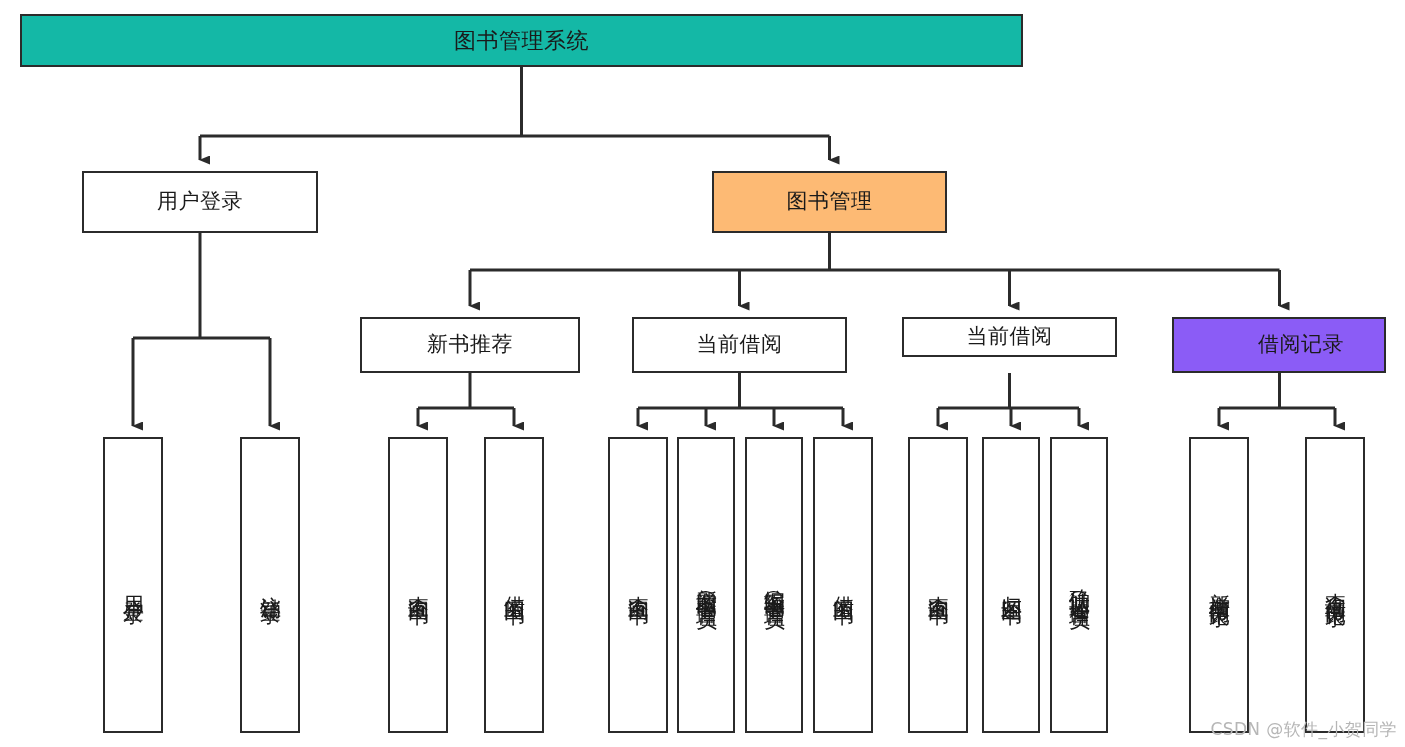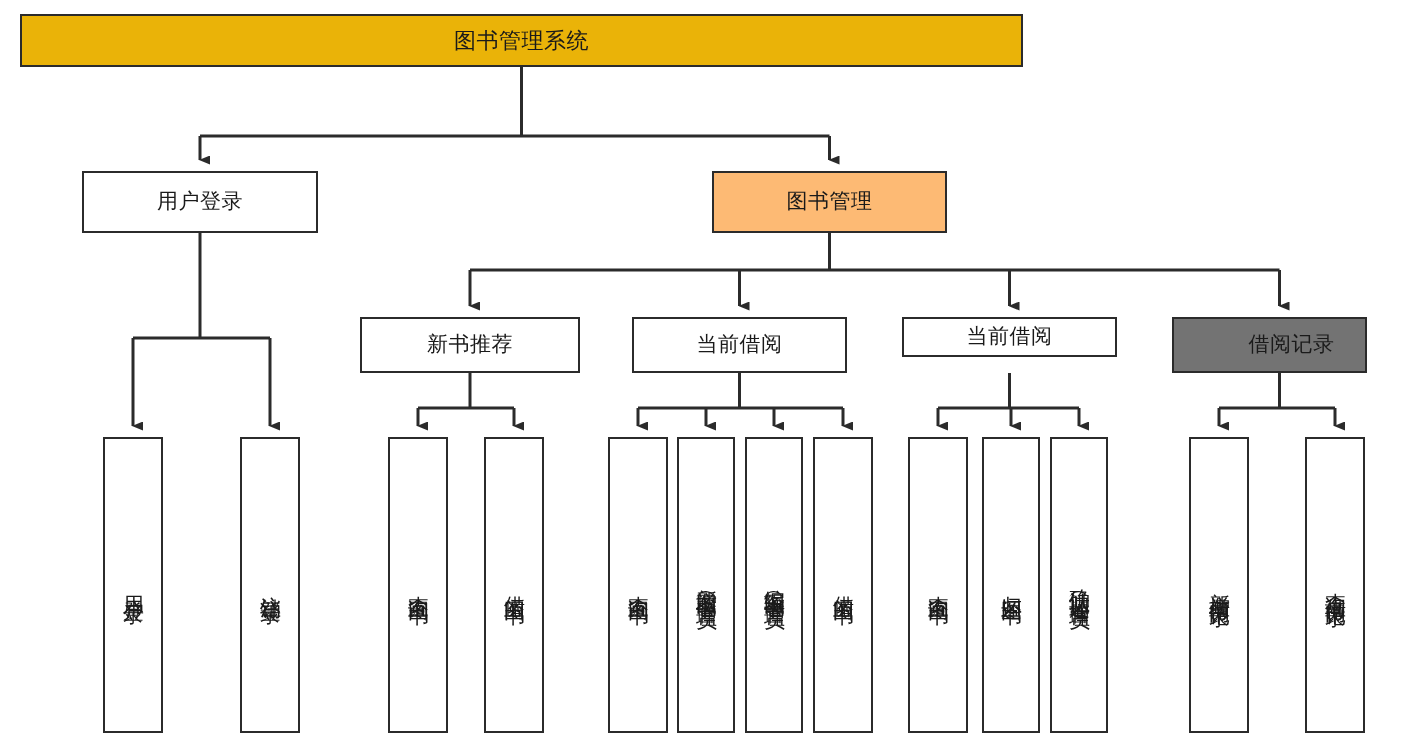--- a/index.html
+++ b/index.html
@@ -118,39 +118,39 @@
         <path d="M1011,408 L1011,426" marker-end="url(#arrowhead)" stroke="#2b2b2b"></path>
         <path d="M1079,408 L1079,426" marker-end="url(#arrowhead)" stroke="#2b2b2b"></path>
         <path d="M1279.5,373 L1279.5,408" stroke="#2b2b2b"></path>
         <path d="M1219,408 L1335,408" stroke="#2b2b2b"></path>
         <path d="M1219,408 L1219,426" marker-end="url(#arrowhead)" stroke="#2b2b2b"></path>
         <path d="M1335,408 L1335,426" marker-end="url(#arrowhead)" stroke="#2b2b2b"></path>
       </g>
   </svg>
 
   <div id="nodes-layer">
-      <div class="node-box node-root" style="left: 20px; top: 14px; width: 1003px; height: 53px; border-color: rgb(43, 43, 43); background: #eab308;">
+      <div class="node-box node-root" style="left: 20px; top: 14px; width: 1003px; height: 53px; border-color: rgb(43, 43, 43); background: #14b8a6;">
         <span class="node-label" style="color: rgb(26, 26, 26);">图书管理系统</span>
       </div>
       <div class="node-box node-l1" style="left: 82px; top: 171px; width: 236px; height: 62px; border-color: rgb(43, 43, 43); background: rgb(255, 255, 255);">
         <span class="node-label" style="color: rgb(26, 26, 26);">用户登录</span>
       </div>
       <div class="node-box node-l1" style="left: 712px; top: 171px; width: 235px; height: 62px; border-color: rgb(43, 43, 43); background: #fdba74;">
         <span class="node-label" style="color: rgb(26, 26, 26);">图书管理</span>
       </div>
       <div class="node-box node-l2" style="left: 360px; top: 317px; width: 220px; height: 56px; border-color: rgb(43, 43, 43); background: rgb(255, 255, 255);">
         <span class="node-label" style="color: rgb(26, 26, 26);">新书推荐</span>
       </div>
       <div class="node-box node-l2" style="left: 632px; top: 317px; width: 215px; height: 56px; border-color: rgb(43, 43, 43); background: rgb(255, 255, 255);">
         <span class="node-label" style="color: rgb(26, 26, 26);">当前借阅</span>
       </div>
       <div class="node-box node-l2" style="left: 902px; top: 317px; width: 215px; height: 40px; border-color: rgb(43, 43, 43); background: rgb(255, 255, 255);">
         <span class="node-label" style="color: rgb(26, 26, 26);">当前借阅</span>
       </div>
-      <div class="node-box node-l2" style="left: 1172px; top: 317px; width: 195px; height: 56px; border-color: rgb(43, 43, 43); background: #737373; padding-left: 44px;">
+      <div class="node-box node-l2" style="left: 1172px; top: 317px; width: 214px; height: 56px; border-color: rgb(43, 43, 43); background: #8b5cf6; padding-left: 44px;">
         <span class="node-label" style="color: rgb(26, 26, 26);">借阅记录</span>
       </div>
       <div class="node-box node-leaf" style="left: 103px; top: 437px; width: 60px; height: 296px; border-color: rgb(43, 43, 43); background: rgb(255, 255, 255);">
         <span class="node-label" style="color: rgb(26, 26, 26);">用户登录</span>
       </div>
       <div class="node-box node-leaf" style="left: 240px; top: 437px; width: 60px; height: 296px; border-color: rgb(43, 43, 43); background: rgb(255, 255, 255);">
         <span class="node-label" style="color: rgb(26, 26, 26);">注销登录</span>
       </div>
       <div class="node-box node-leaf" style="left: 388px; top: 437px; width: 60px; height: 296px; border-color: rgb(43, 43, 43); background: rgb(255, 255, 255);">
         <span class="node-label" style="color: rgb(26, 26, 26);">查询图书</span>
@@ -180,14 +180,15 @@
         <span class="node-label" style="color: rgb(26, 26, 26);">确认归还（管理员）</span>
       </div>
       <div class="node-box node-leaf" style="left: 1189px; top: 437px; width: 60px; height: 296px; border-color: rgb(43, 43, 43); background: rgb(255, 255, 255);">
         <span class="node-label" style="color: rgb(26, 26, 26);">新增借阅记录</span>
       </div>
       <div class="node-box node-leaf" style="left: 1305px; top: 437px; width: 60px; height: 296px; border-color: rgb(43, 43, 43); background: rgb(255, 255, 255);">
         <span class="node-label" style="color: rgb(26, 26, 26);">查询借阅记录</span>
       </div>
     </div>
 
+  <div class="watermark">CSDN @软件_小贺同学</div>
 
 </div>
 
 </body></html>

